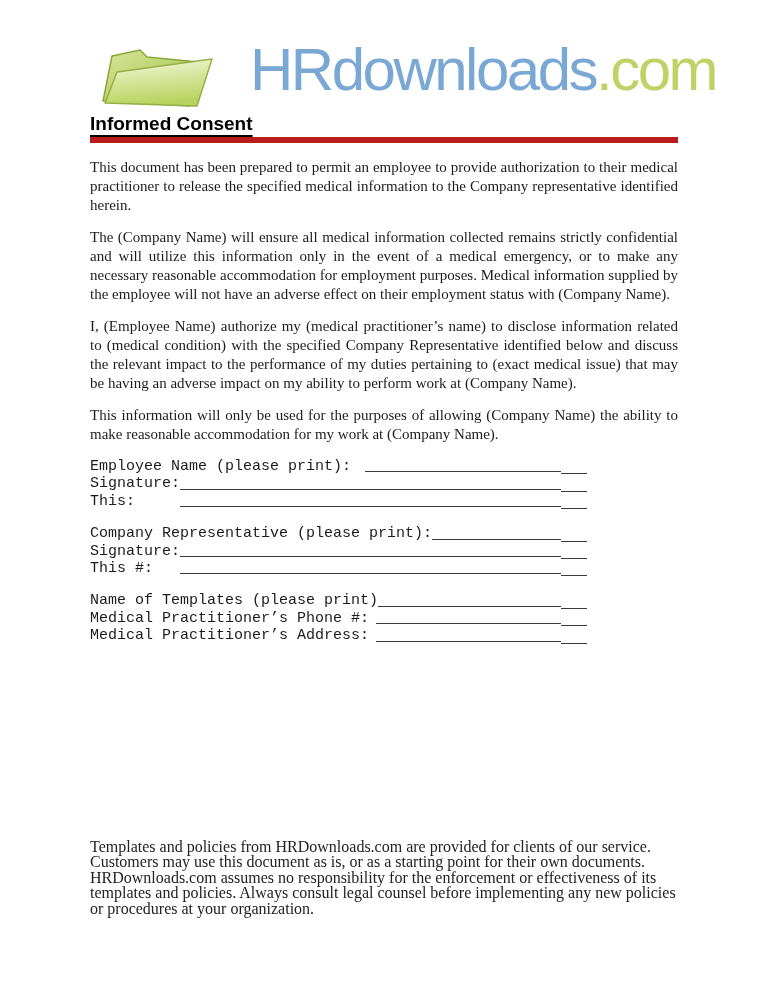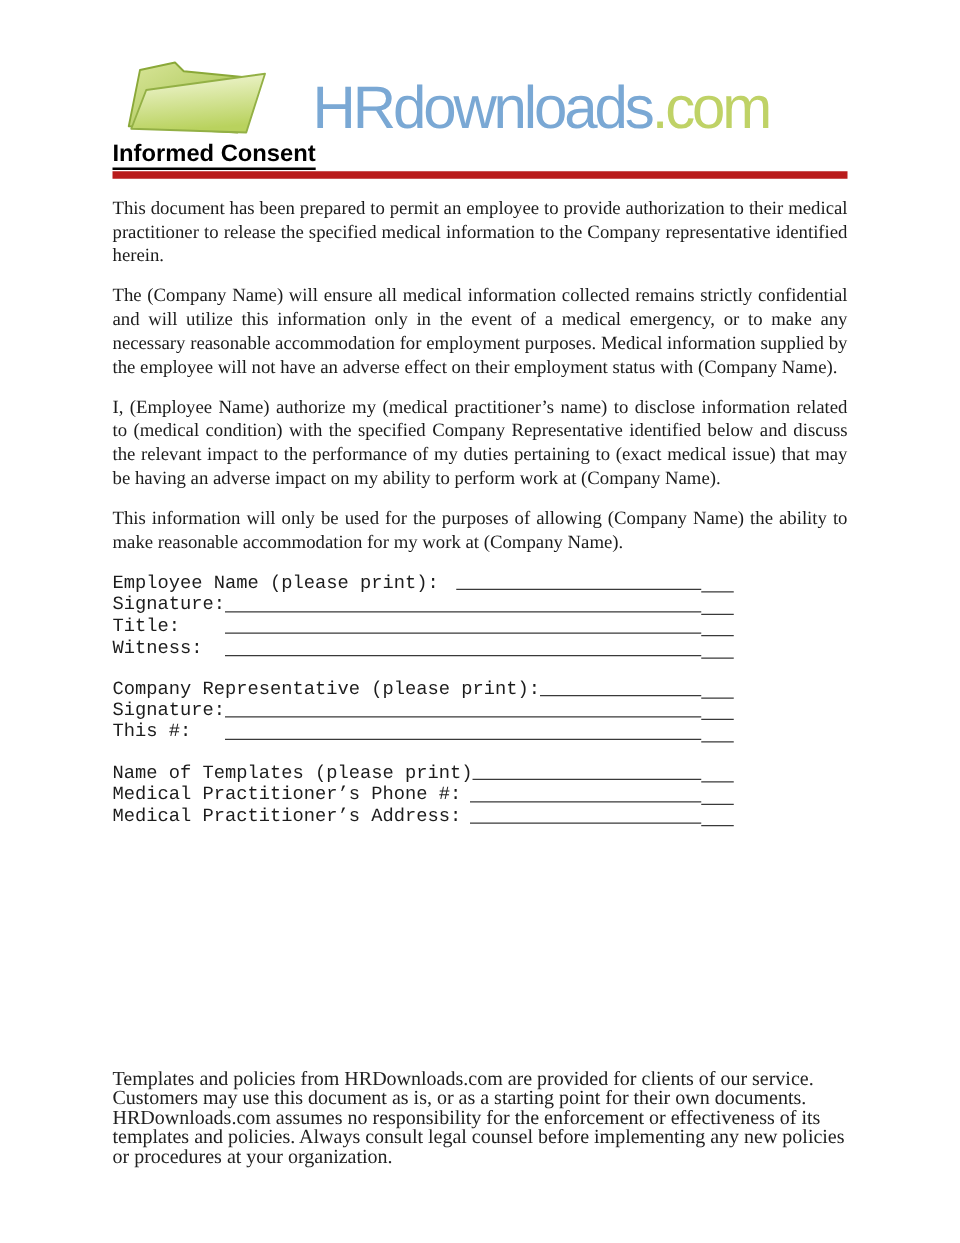--- a/index.html
+++ b/index.html
@@ -10,22 +10,22 @@
     overflow:hidden;
     font-family:"Liberation Serif",serif;
     color:#1c1c1c;
     box-sizing:border-box;
   }
   
   .logo{display:flex;align-items:flex-end;margin:44px 0 0 100px;height:65px;}
   .folder{flex:0 0 auto;}
   .logo-text{
     font-family:"Liberation Sans",sans-serif;
-    font-size:48px;line-height:0.92;font-weight:400;
-    letter-spacing:-2.5px;margin-left:16px;margin-bottom:0px;
+    font-size:60px;line-height:0.92;font-weight:400;
+    letter-spacing:-2.5px;margin-left:16px;margin-bottom:12px;
     white-space:nowrap;
   }
   
   .title-wrap{
     margin:4px 90px 0 90px;
     border-bottom:6px solid #b91c1c;
     padding-bottom:2px;
   }
   .title-text{
     font-family:"Liberation Sans",sans-serif;
@@ -104,28 +104,21 @@
         </span>
     </div>
     <div class="frow">
       <span class="flabel w90">Signature:</span>
       <span class="fline">
           <i class="lmain"></i>
           <i class="ltail"></i>
         </span>
     </div>
     <div class="frow">
-      <span class="flabel w90">Title:</span>
-      <span class="fline">
-          <i class="lmain"></i>
-          <i class="ltail"></i>
-        </span>
-    </div>
-    <div class="frow">
-      <span class="flabel w90">Witness:</span>
+      <span class="flabel w90">This:</span>
       <span class="fline">
           <i class="lmain"></i>
           <i class="ltail"></i>
         </span>
     </div>
   </section>
 
   <section class="fields">
     <div class="frow">
       <span class="flabel w273">Company Representative (please print):</span>

